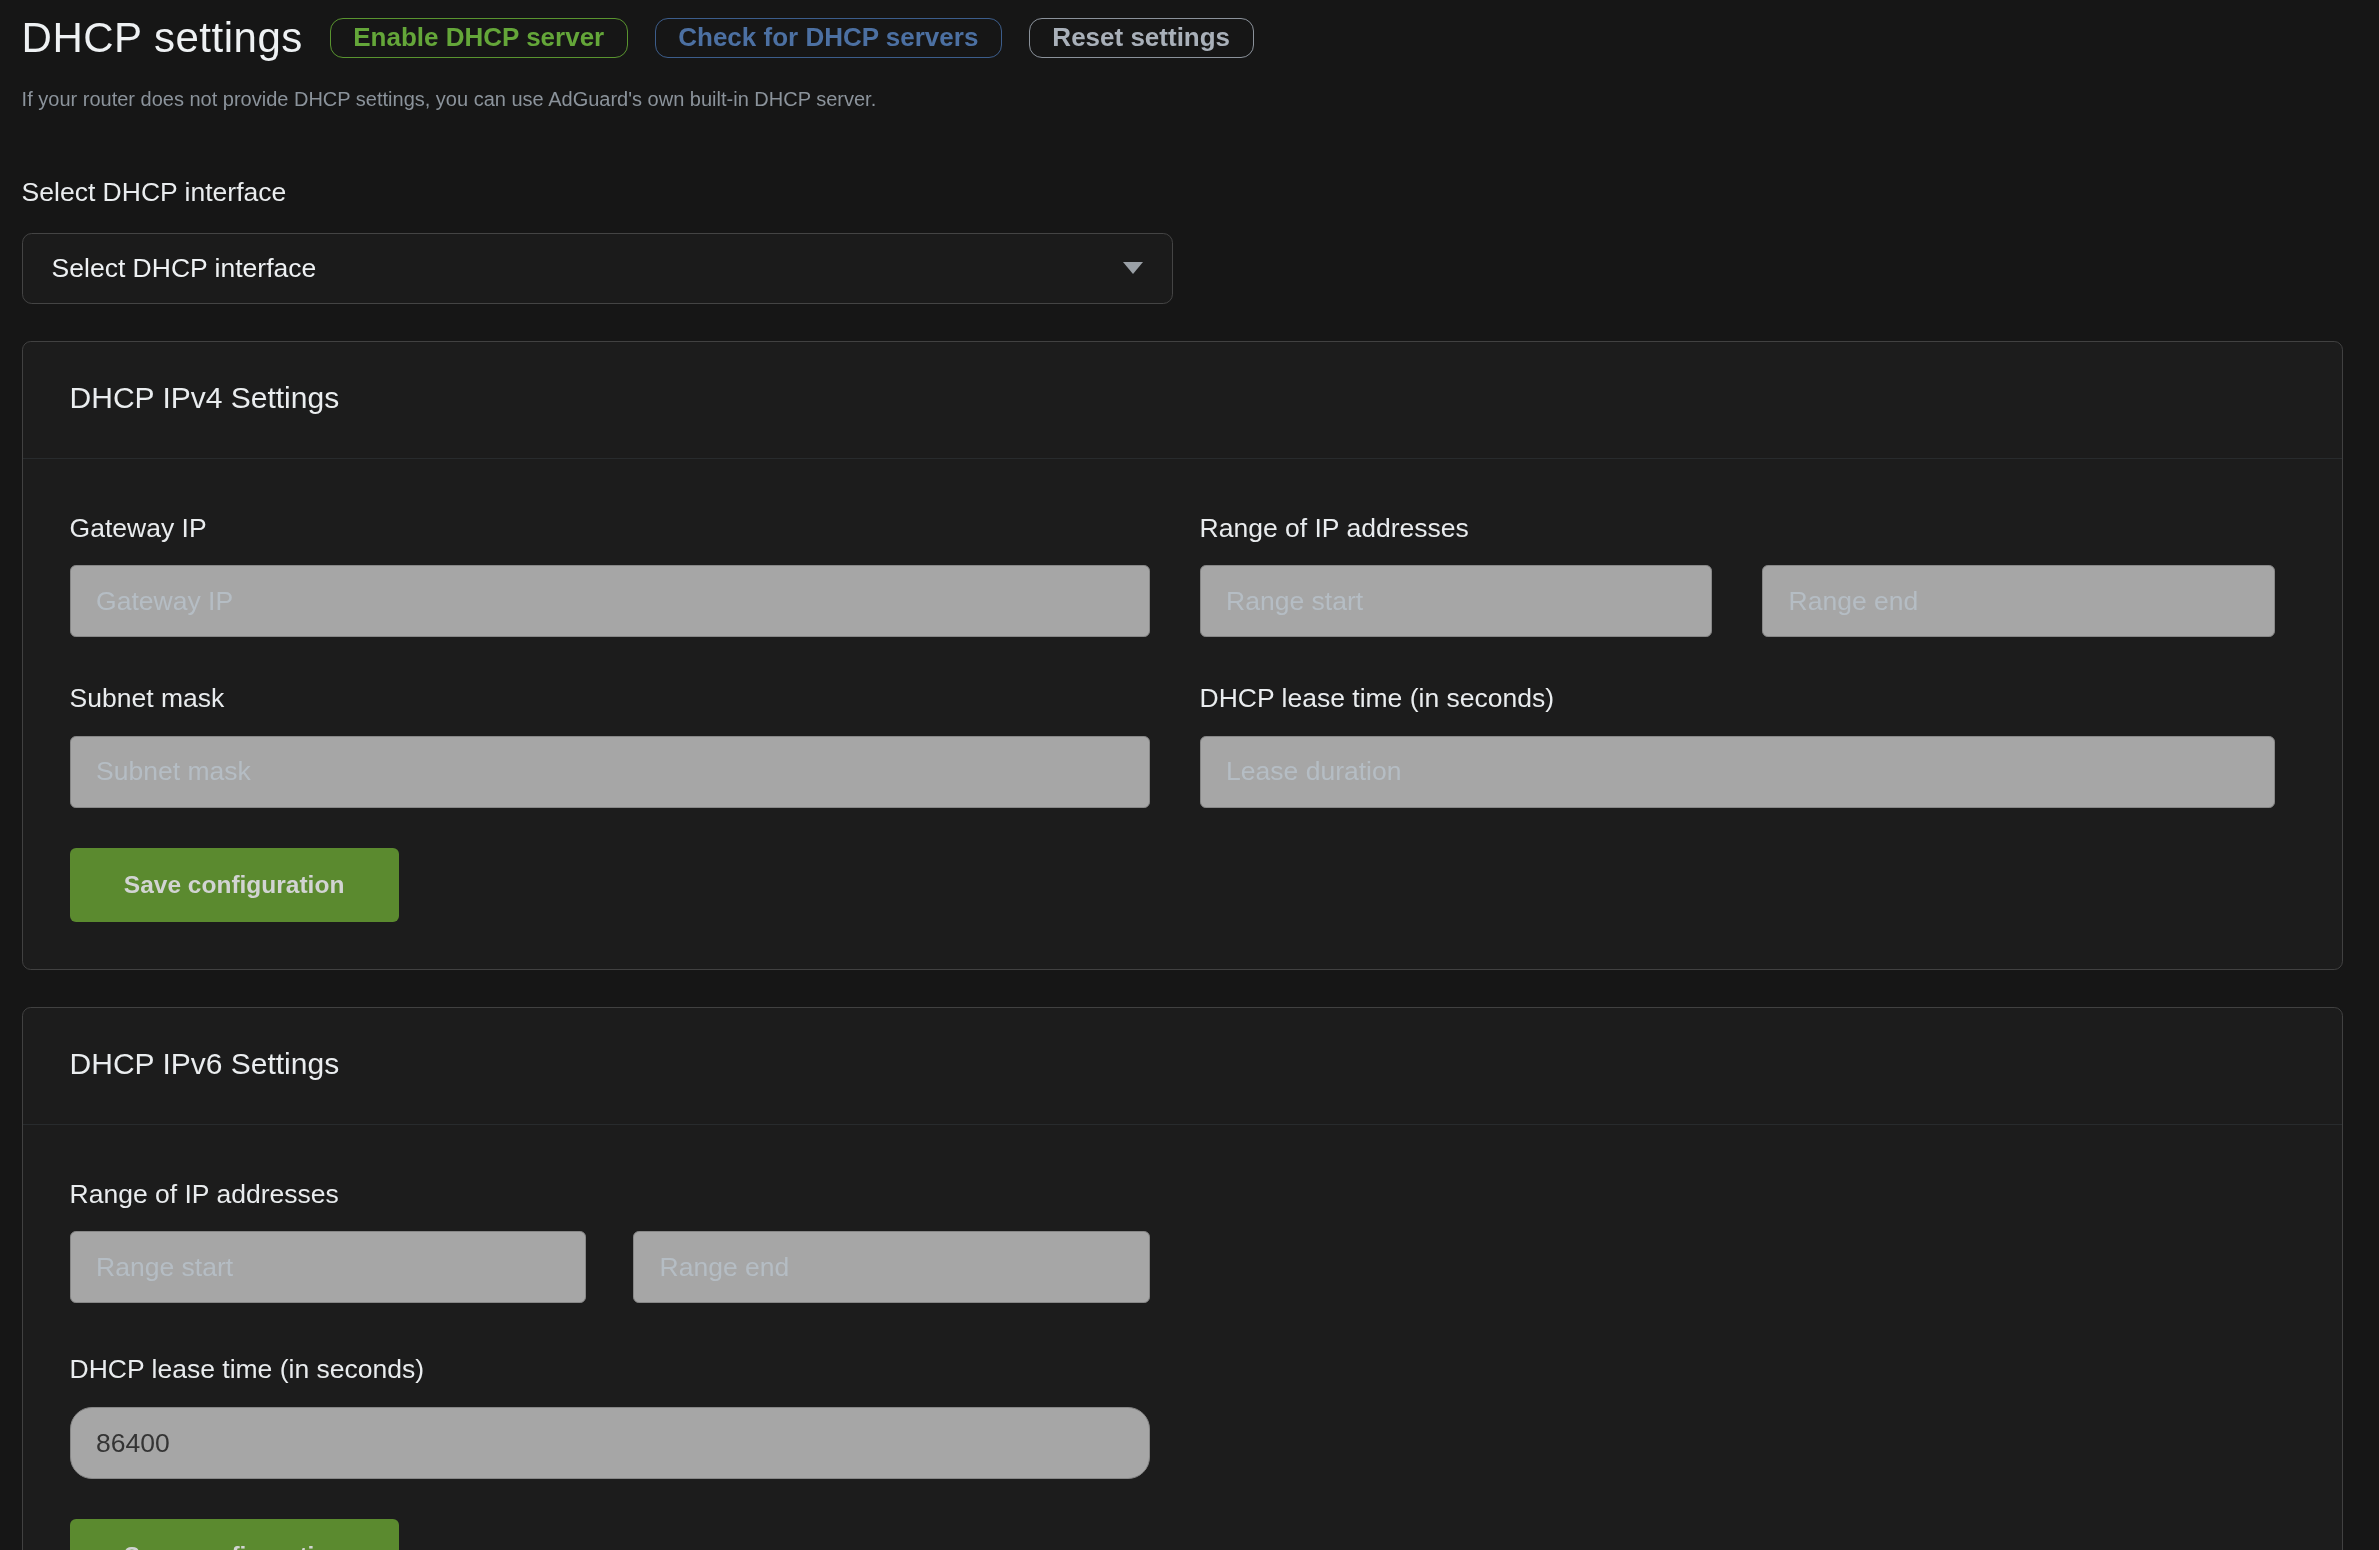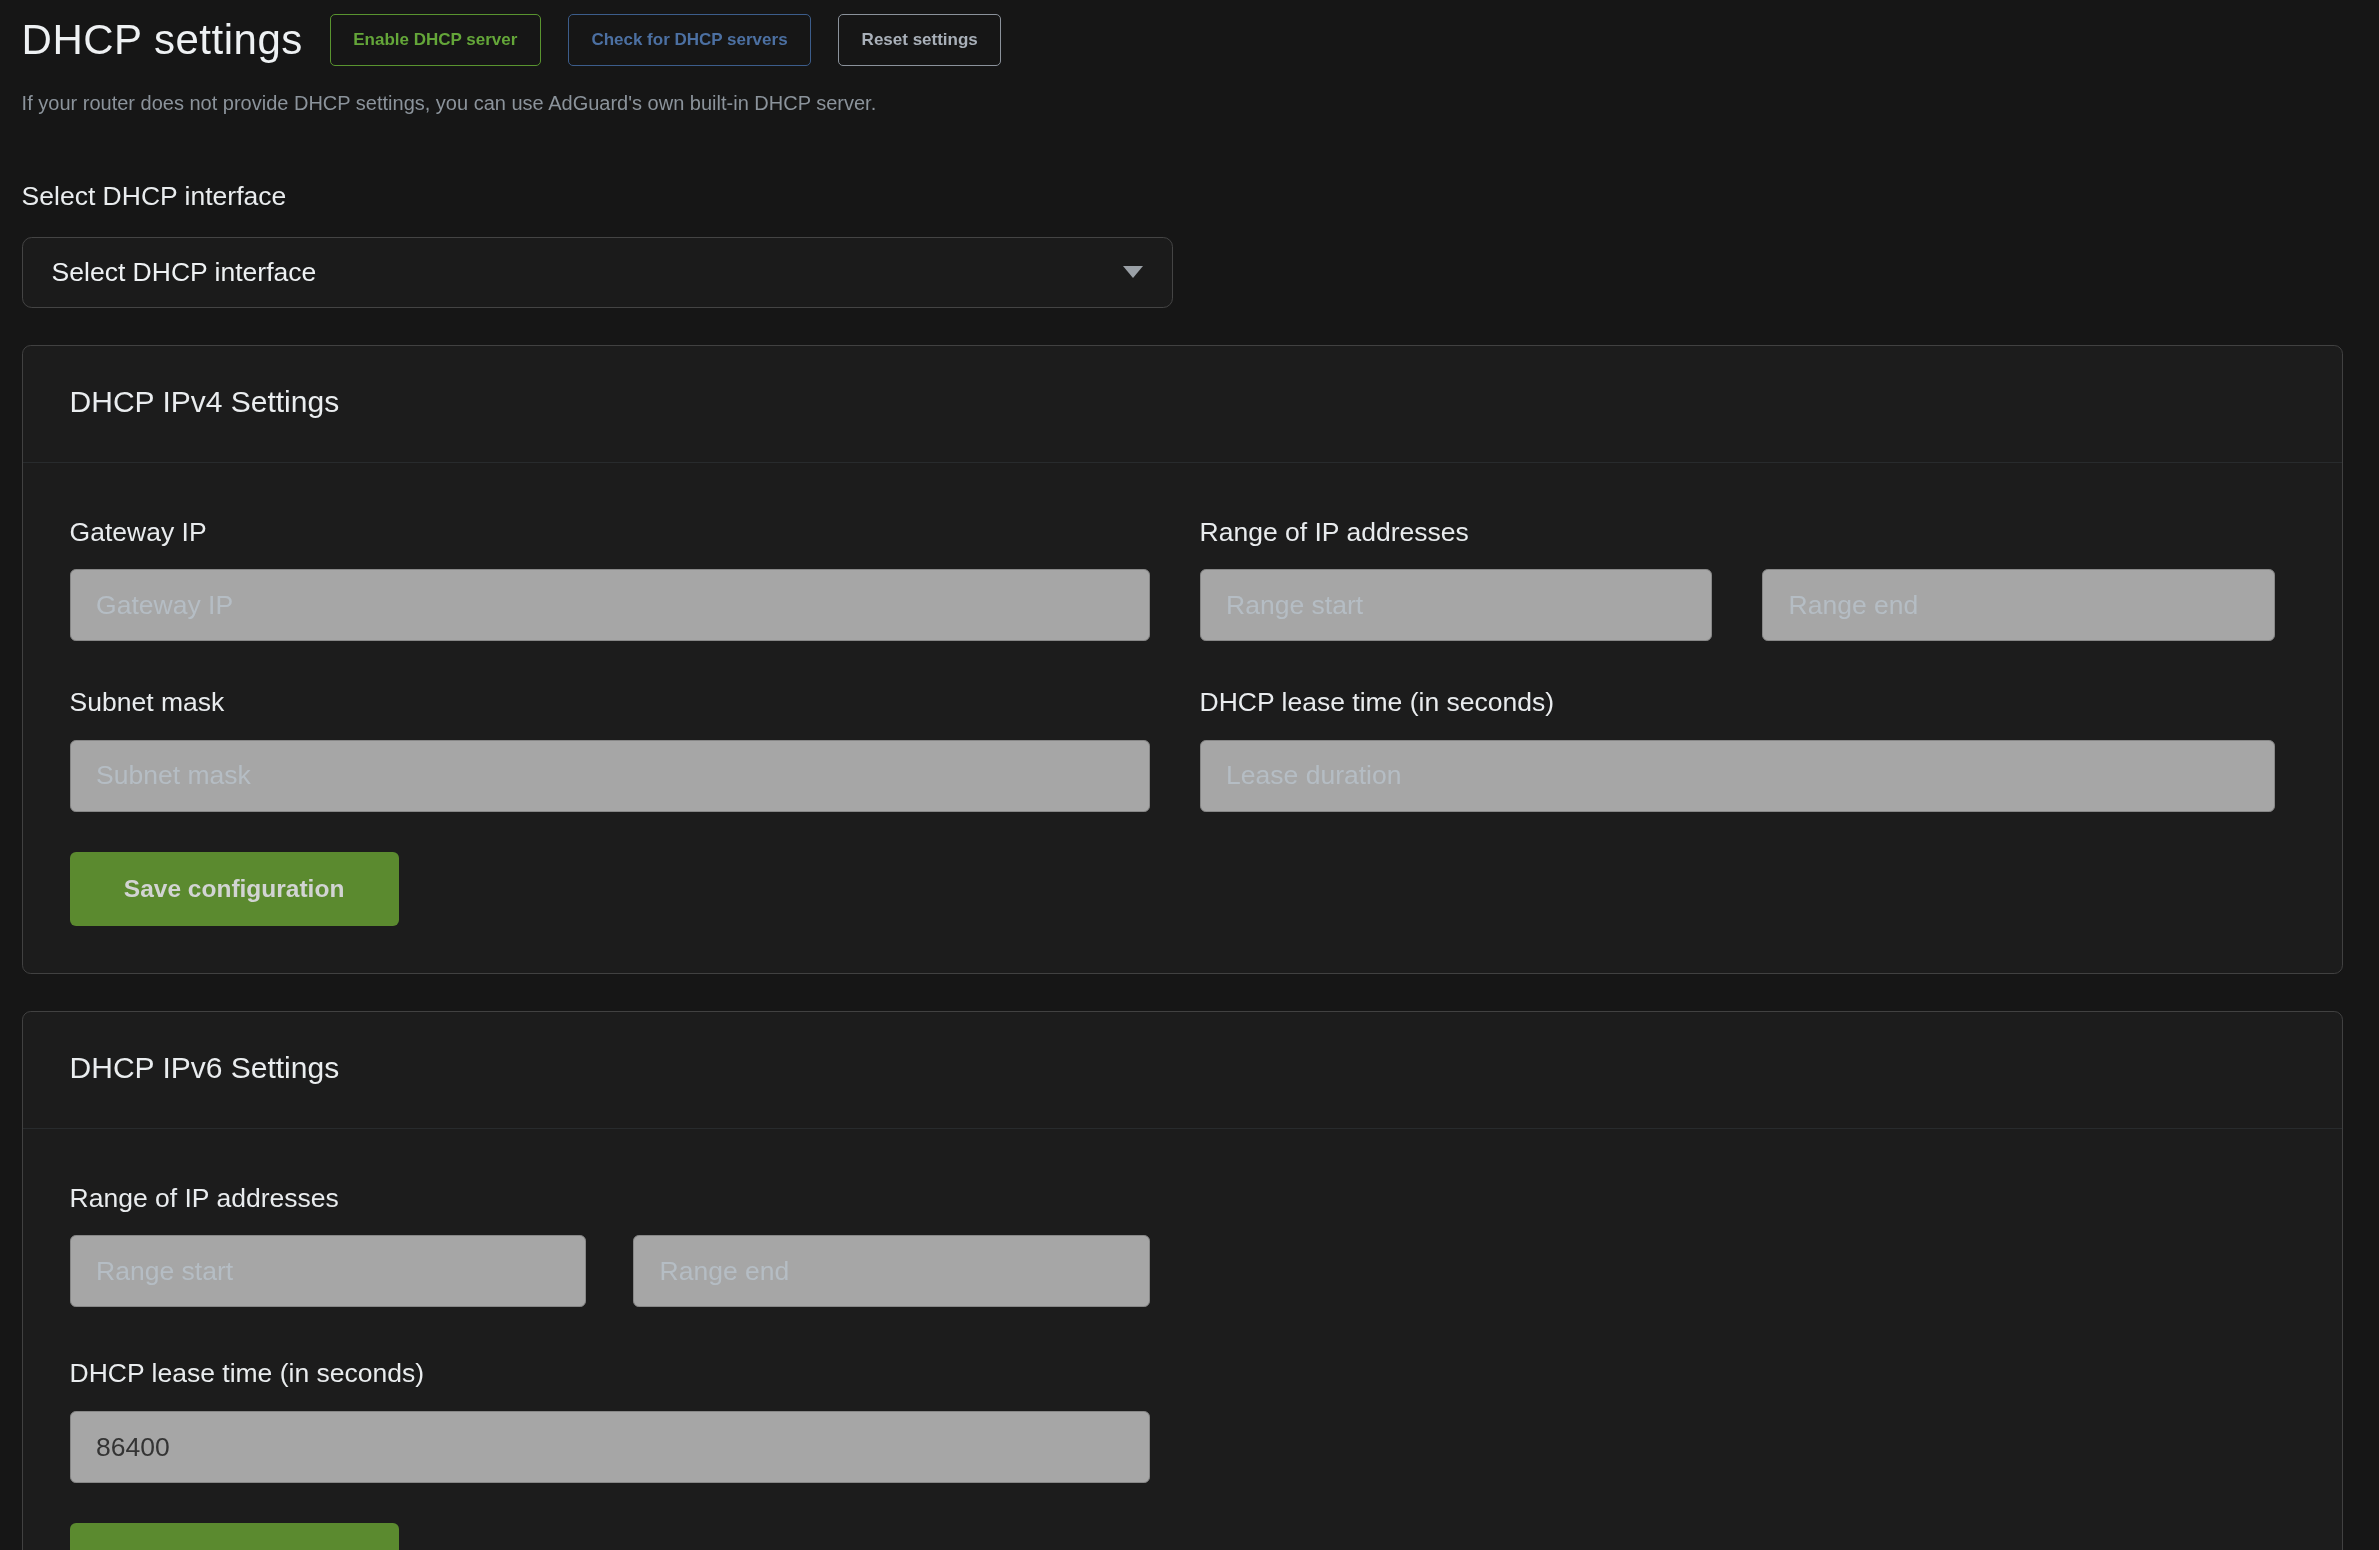--- a/index.html
+++ b/index.html
@@ -11,24 +11,24 @@
     color: #e9ecee;
   }
   .page { padding: 13.7px 21.6px 0 21.6px; }
 
   
   .header-row { display: flex; align-items: center; gap: 27px; }
   .page-title { font-size: 42px; font-weight: 500; color: #eef1f3; letter-spacing: 0.5px; }
   .btn-outline {
     background: transparent;
     border: 1px solid;
-    border-radius: 5px;
-    height: 52px;
+    border-radius: 13px;
+    height: 40px;
     padding: 0 22.5px;
-    font-size: 17px;
+    font-size: 26px;
     font-weight: 700;
     font-family: inherit;
     cursor: pointer;
     display: inline-flex; align-items: center;
   }
   .btn-green { color: #64a639; border-color: #59942f; }
   .btn-blue  { color: #4c70a2; border-color: #3c5d8b; }
   .btn-gray  { color: #a9b0b9; border-color: #8b929b; }
 
   .subtitle { margin-top: 26.5px; font-size: 20px; color: #8b939b; }
@@ -91,21 +91,21 @@
   }
   .text-input::placeholder { color: #b5bdc4; opacity: 1; }
 
   .input-pair { display: flex; gap: 50px; }
   .input-pair .text-input { flex: 1; }
   .input-pair-v6 { display: flex; gap: 47px; width: 1080px; }
   .input-pair-v6 .text-input { flex: 1; }
 
   .v6-row { margin-top: 0; }
   .v6-lease-label { margin-top: 51px; }
-  .v6-lease-input { width: 1080px; }
+  .v6-lease-input { width: 1080px; border-radius: 22px; }
 
   .save-btn {
     display: block;
     margin-top: 40px;
     width: 329px; height: 74px;
     background: #5b8a2f;
     border: none;
     border-radius: 6px;
     color: #d2d4d3;
     font-size: 24.5px;

